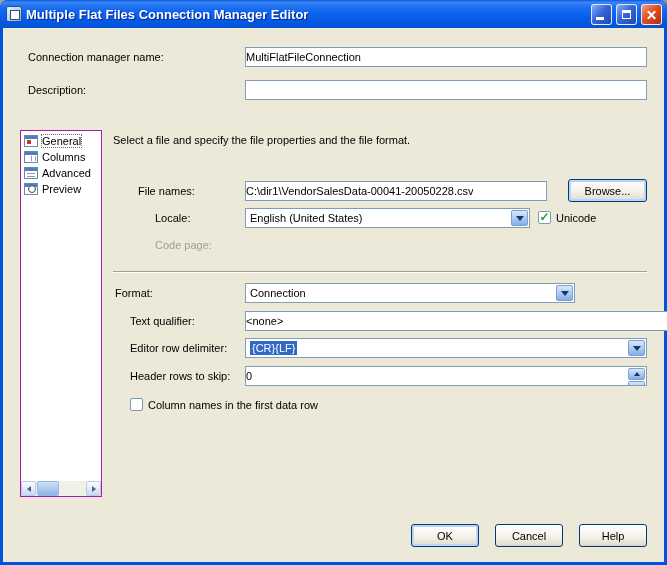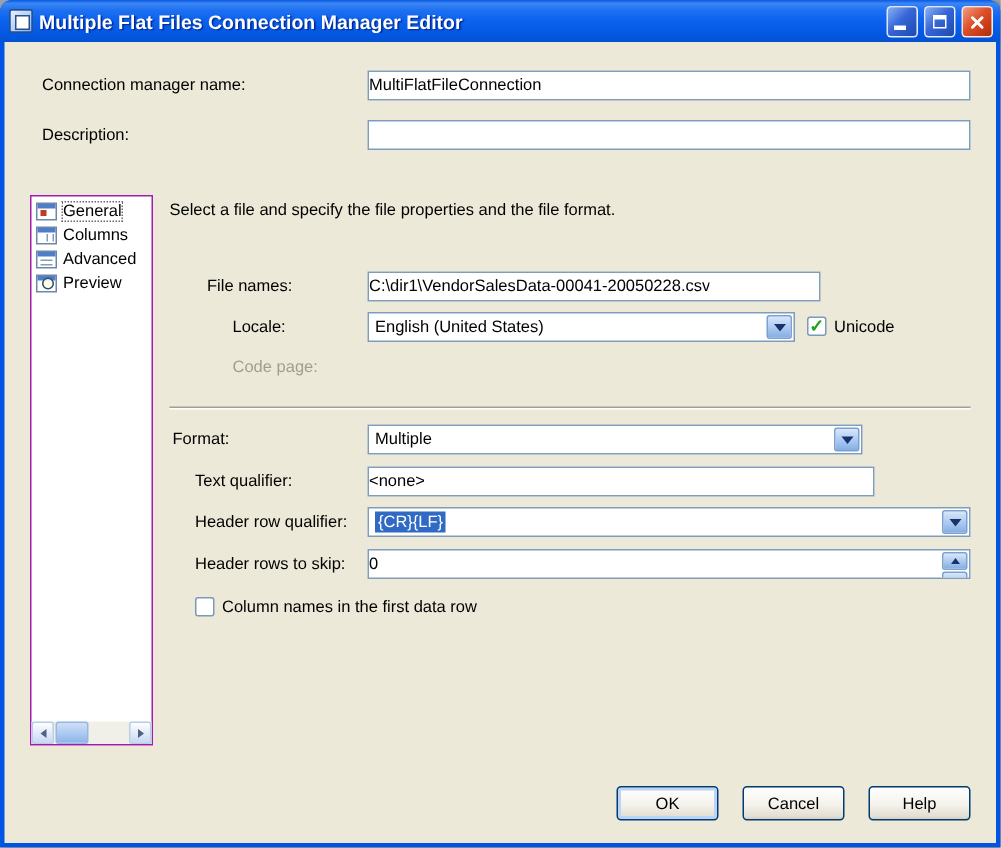--- a/index.html
+++ b/index.html
@@ -181,20 +181,21 @@
           </div>
       </div>
     </div>
 
     <span class="instruction" style="left:110px; top:106px;">Select a file and specify the file properties and the file format.</span>
 
     <span class="lbl" style="left:135px; top:157px;">File names:</span>
     <div class="textfield" style="left:242px; top:153px; width:302px;">
       <span class="tf-value">C:\dir1\VendorSalesData-00041-20050228.csv</span>
     </div>
+    <button class="xp-btn glow" style="left:565px; top:151px; width:79px;">Browse...</button>
 
     <span class="lbl" style="left:152px; top:184px;">Locale:</span>
     <div class="combo" style="left:242px; top:180px; width:285px;">
       <span class="combo-value">English (United States)</span>
       <span class="combo-btn">
           <span class="arr-down"></span>
         </span>
     </div>
     <div class="check-row" style="left:535px; top:183px;">
       <span class="checkbox-box on">
@@ -202,32 +203,32 @@
         </span>
       <span class="check-label">Unicode</span>
     </div>
 
     <span class="lbl disabled" style="left:152px; top:211px;">Code page:</span>
 
     <div class="separator" style="left:110px; top:243px; width:534px;"></div>
 
     <span class="lbl" style="left:112px; top:259px;">Format:</span>
     <div class="combo" style="left:242px; top:255px; width:330px;">
-      <span class="combo-value">Multiple</span>
+      <span class="combo-value">Connection</span>
       <span class="combo-btn">
           <span class="arr-down"></span>
         </span>
     </div>
 
     <span class="lbl" style="left:127px; top:287px;">Text qualifier:</span>
-    <div class="textfield" style="left:242px; top:283px; width:338px;">
+    <div class="textfield" style="left:242px; top:283px; width:423px;">
       <span class="tf-value">&lt;none&gt;</span>
     </div>
 
-    <span class="lbl" style="left:127px; top:314px;">Header row qualifier:</span>
+    <span class="lbl" style="left:127px; top:314px;">Editor row delimiter:</span>
     <div class="combo" style="left:242px; top:310px; width:402px;">
       <span class="combo-value on">{CR}{LF}</span>
       <span class="combo-btn">
           <span class="arr-down"></span>
         </span>
     </div>
 
     <span class="lbl" style="left:127px; top:342px;">Header rows to skip:</span>
     <div class="textfield" style="left:242px; top:338px; width:402px; padding-right:20px;">
       <span class="tf-value">0</span>

